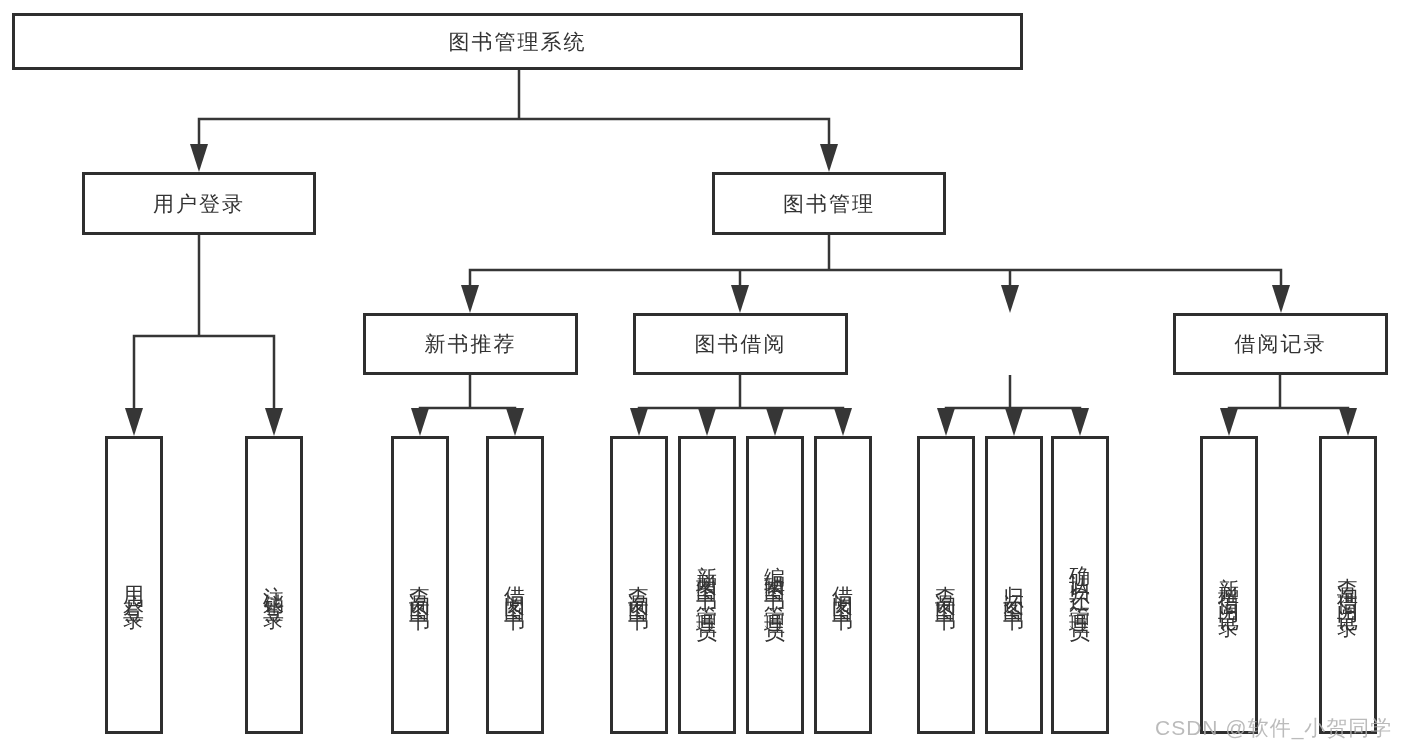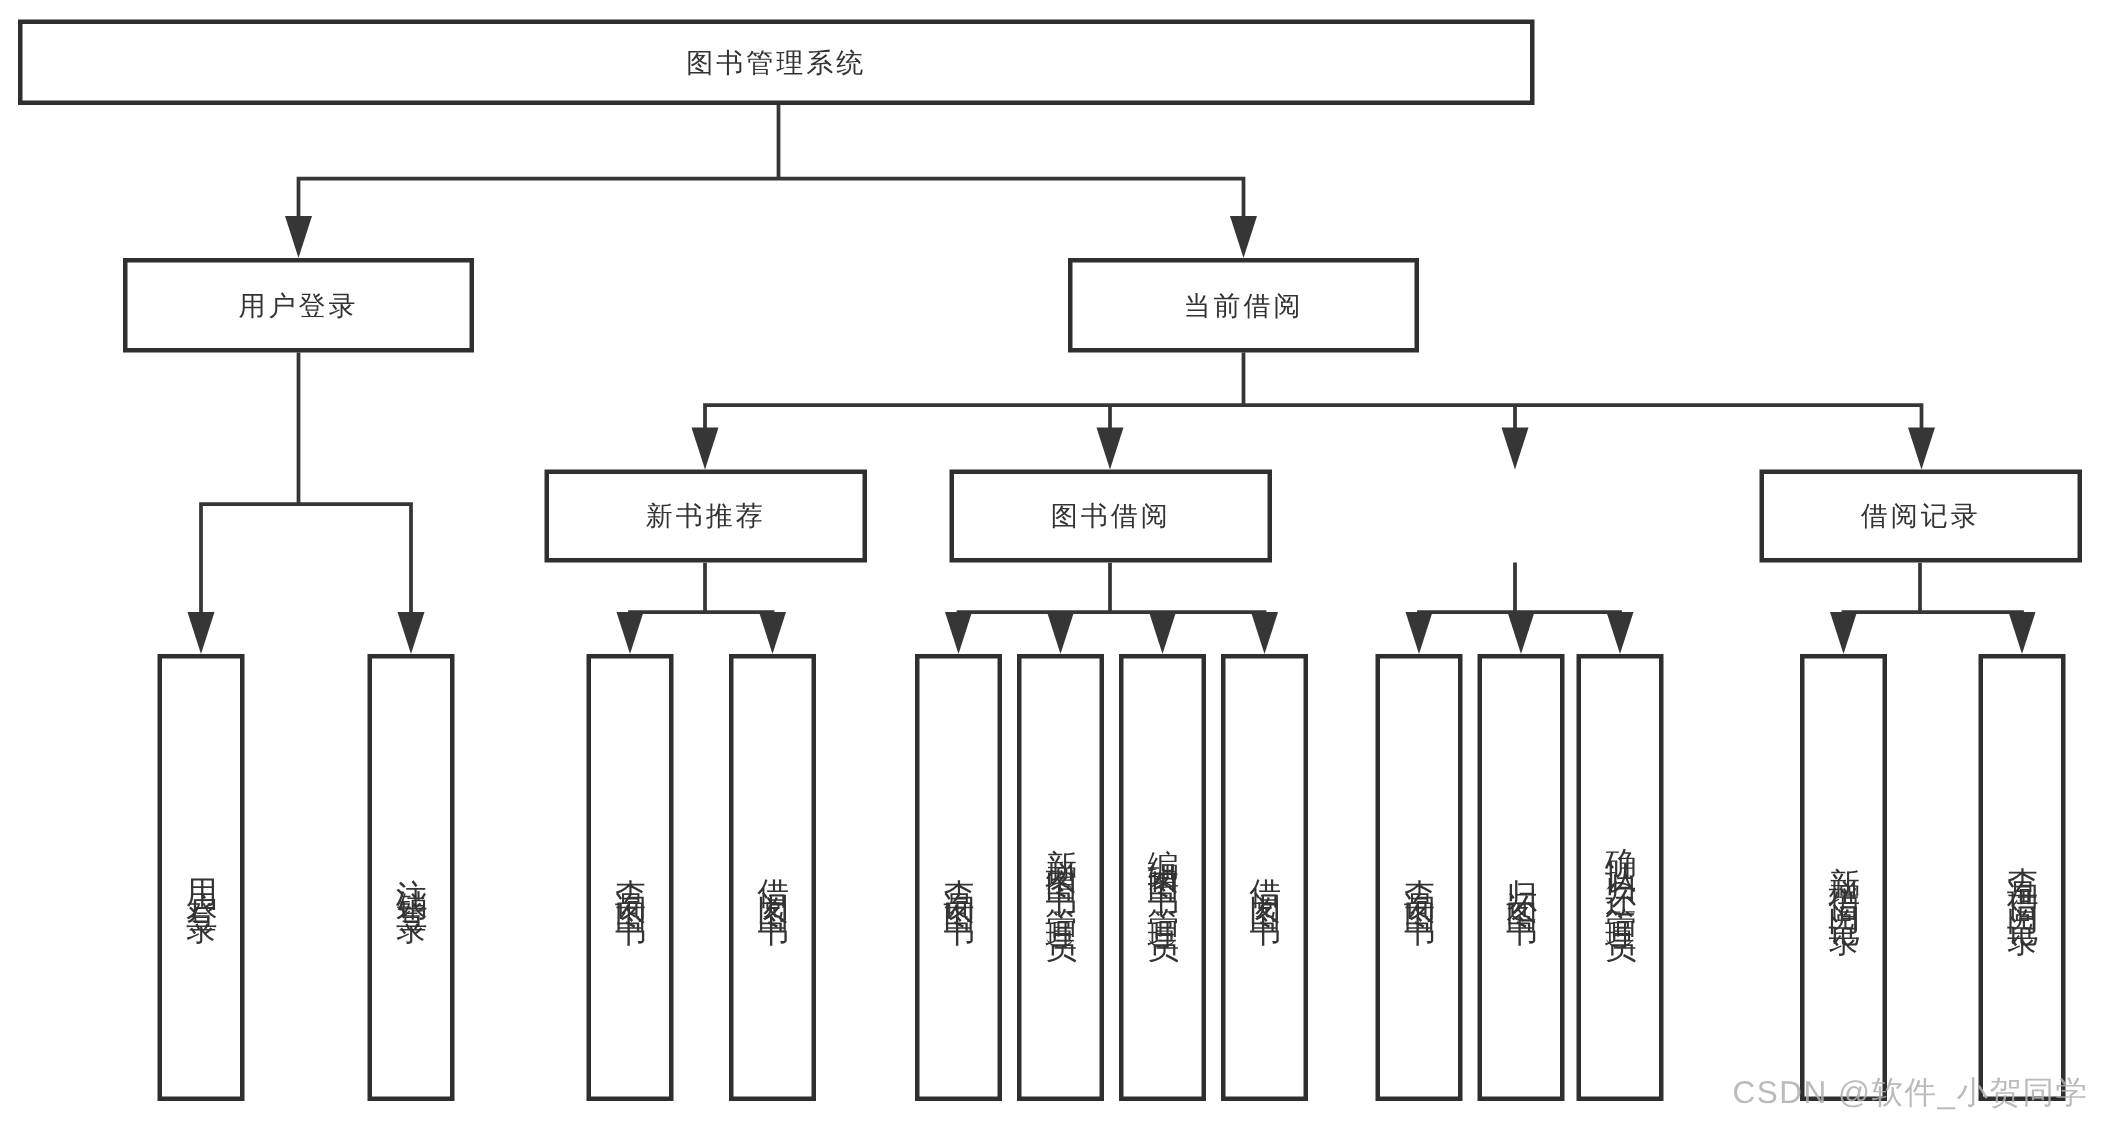--- a/index.html
+++ b/index.html
@@ -21,21 +21,21 @@
     position: absolute;
     box-sizing: border-box;
     background: #ffffff;
     border: 3px solid #2f2f2f;
     display: flex;
     align-items: center;
     justify-content: center;
     z-index: 2;
   }
   .hlabel {
-    font-size: 18px;
+    font-size: 21px;
     color: #333333;
     letter-spacing: 2px;
     white-space: nowrap;
   }
   .leaf span {
     writing-mode: vertical-rl;
     text-orientation: mixed;
     font-size: 21px;
     line-height: 1.0;
     letter-spacing: 8px;
@@ -125,21 +125,21 @@
   </svg>
 
   <div class="node n-root">
     <span class="hlabel">图书管理系统</span>
   </div>
 
   <div class="node n-login">
     <span class="hlabel">用户登录</span>
   </div>
   <div class="node n-mgmt">
-    <span class="hlabel">当前借阅</span>
+    <span class="hlabel">图书管理</span>
   </div>
 
   <div class="node n-g0">
     <span class="hlabel">新书推荐</span>
   </div>
   <div class="node n-g1">
     <span class="hlabel">图书借阅</span>
   </div>
   <div class="node n-g3">
     <span class="hlabel">借阅记录</span>

